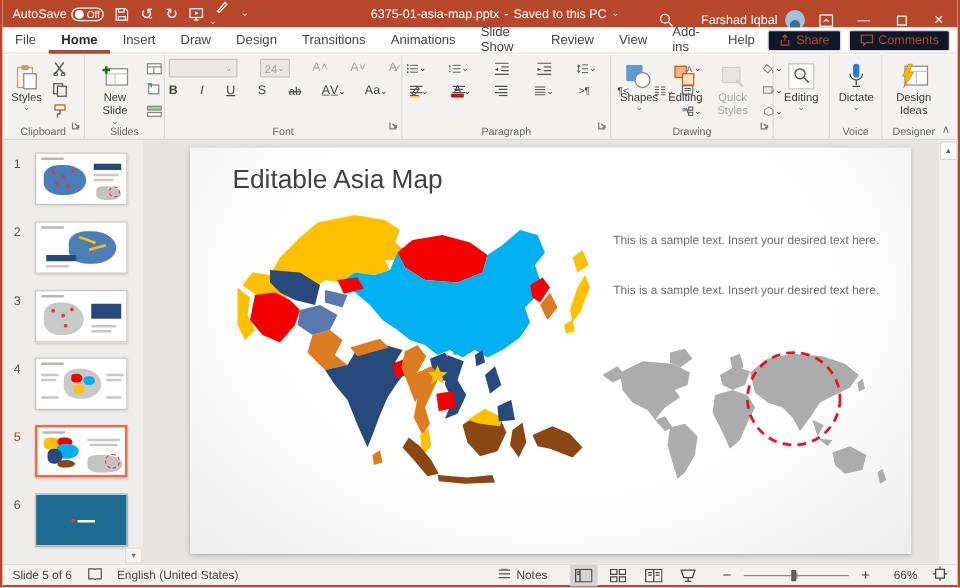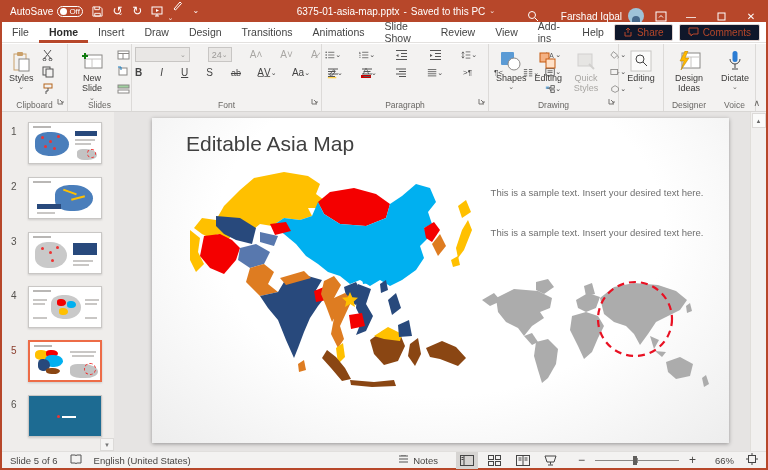--- a/index.html
+++ b/index.html
@@ -471,46 +471,46 @@
             <rect x="1" y="1" width="20" height="20" fill="#fbfbfa" stroke="#c8c6c4"></rect>
             <circle cx="10" cy="9" r="4" fill="none" stroke="#444"></circle>
             <path d="M13,12 l4,4" stroke="#444"></path>
           </svg>
       </span>
       <span>Editing</span>
       <span style="font-size:7px;color:#6a6865">⌄</span>
     </div>
   </div>
 
+  <div class="group" style="width:42px">
+    <div class="bigbtn" style="margin:0 auto">
+      <span class="ic">
+        <svg width="14" height="22" viewBox="0 0 14 22">
+            <rect x="4.5" y="1" width="5" height="11" rx="2.5" fill="#2b7cd3"></rect>
+            <path d="M2,9 a5,5 0 0 0 10,0 M7,14 v4 M4,19 h6" fill="none" stroke="#444"></path>
+          </svg>
+      </span>
+      <span>Dictate</span>
+      <span style="font-size:7px;color:#6a6865">⌄</span>
+    </div>
+    <span class="group-label">Voice</span>
+  </div>
+
   <div class="group" style="width:50px;border-right:none">
     <div class="bigbtn" style="margin:0 auto">
       <span class="ic">
         <svg width="24" height="20" viewBox="0 0 24 20">
             <rect x="5" y="2" width="18" height="15" fill="#fff" stroke="#8a8886"></rect>
             <path d="M5,6 h18 M14,6 v11" stroke="#c8c6c4"></path>
             <polygon points="8,0 3,10 7,10 4,19 12,7 8,7 11,0" fill="#ffb900" stroke="#b57e00" stroke-width="0.5"></polygon>
           </svg>
       </span>
       <span style="width:36px">Design Ideas</span>
     </div>
     <span class="group-label">Designer</span>
-  </div>
-
-  <div class="group" style="width:42px">
-    <div class="bigbtn" style="margin:0 auto">
-      <span class="ic">
-        <svg width="14" height="22" viewBox="0 0 14 22">
-            <rect x="4.5" y="1" width="5" height="11" rx="2.5" fill="#2b7cd3"></rect>
-            <path d="M2,9 a5,5 0 0 0 10,0 M7,14 v4 M4,19 h6" fill="none" stroke="#444"></path>
-          </svg>
-      </span>
-      <span>Dictate</span>
-      <span style="font-size:7px;color:#6a6865">⌄</span>
-    </div>
-    <span class="group-label">Voice</span>
   </div>
 
   <span class="chevu">∧</span>
 </div>
 
 <div class="panel">
 
   <span class="thumb-num" style="top:14px">1</span>
   <div class="thumb" style="top:10px">
     <span class="tt"></span>

